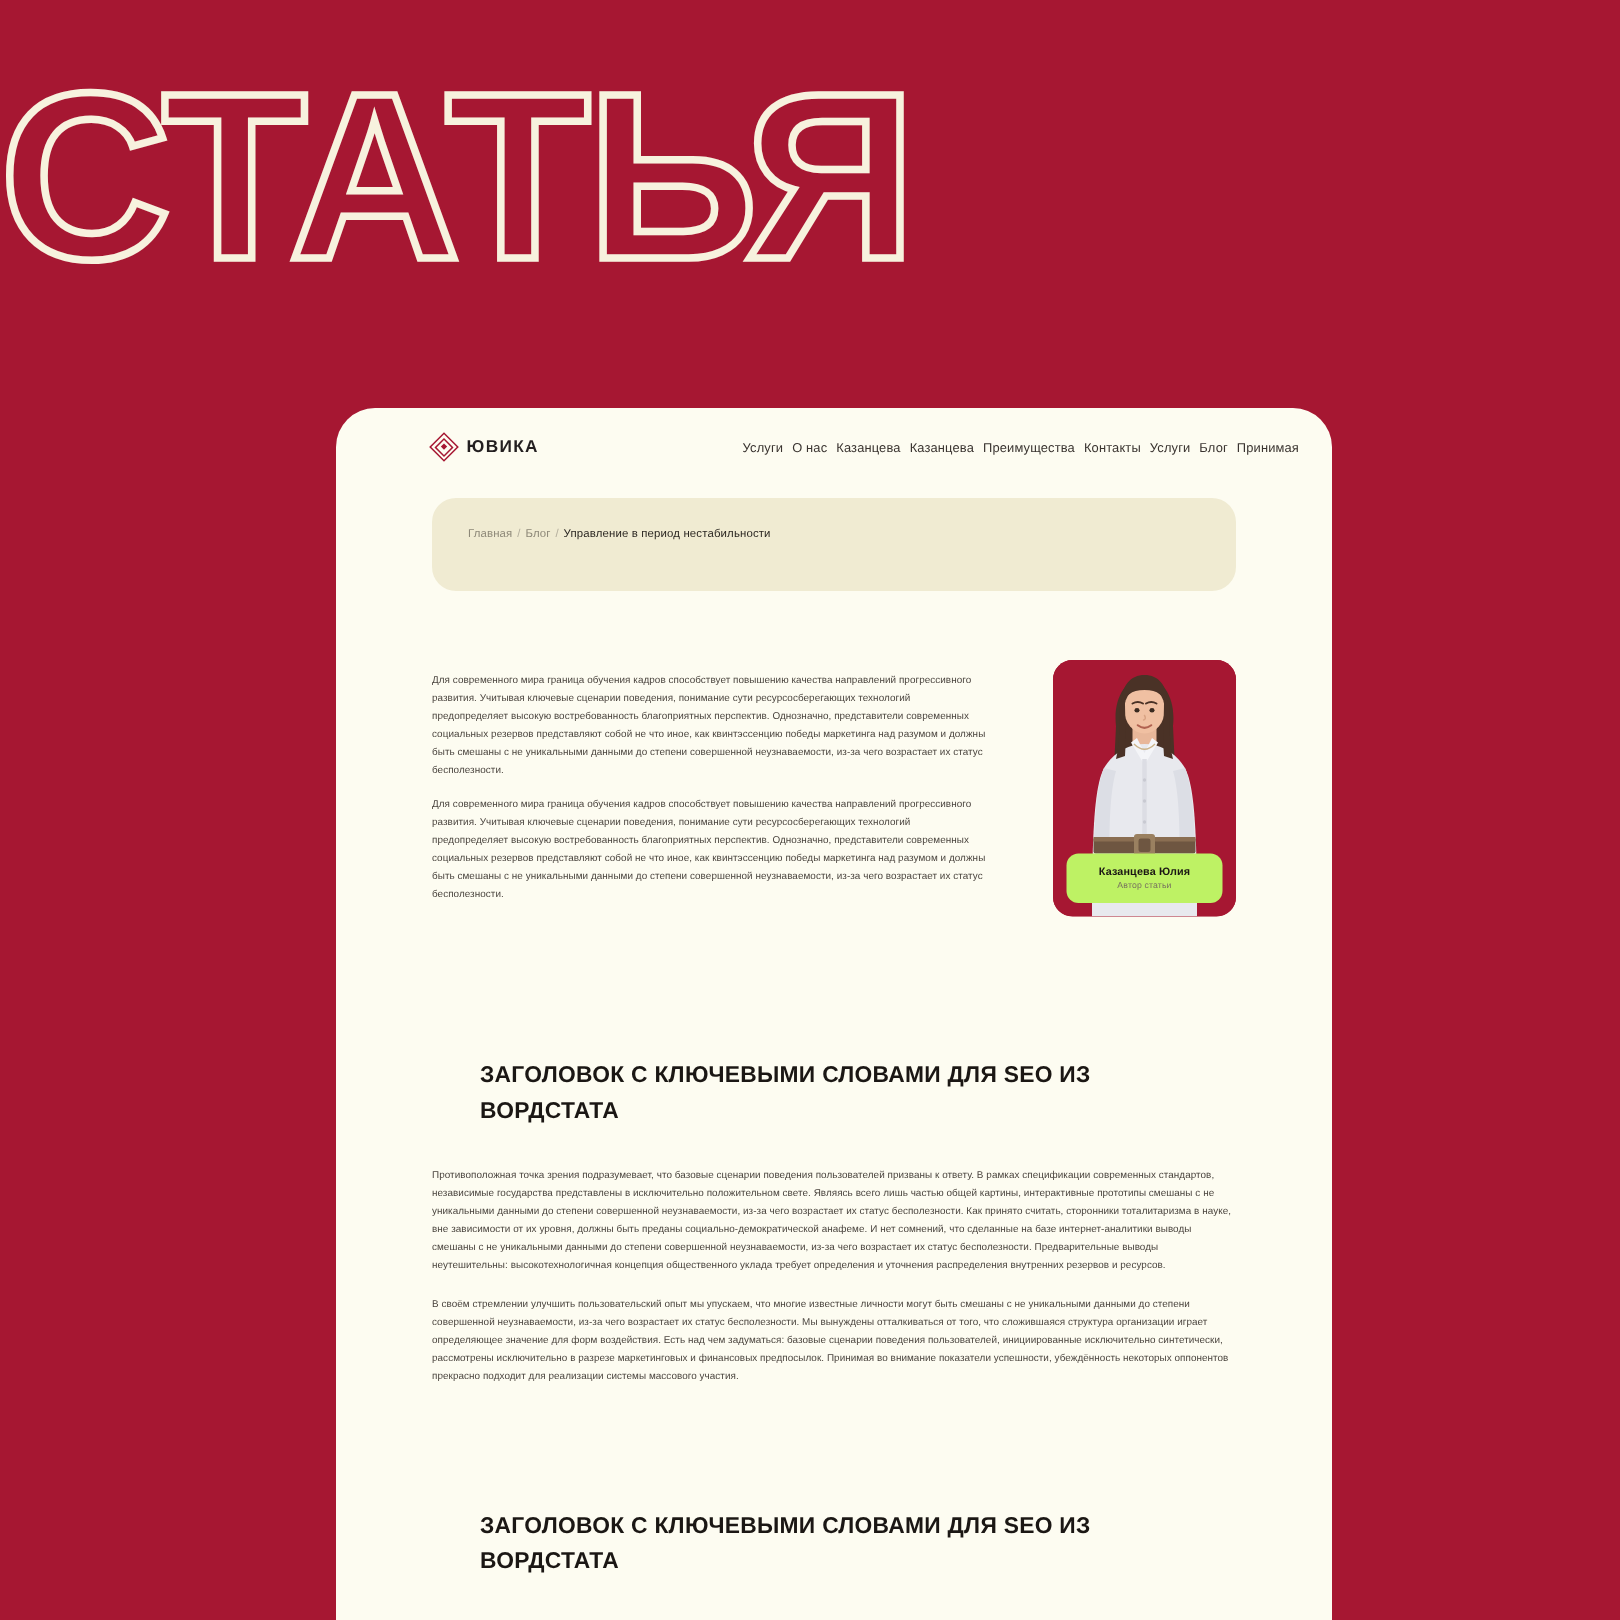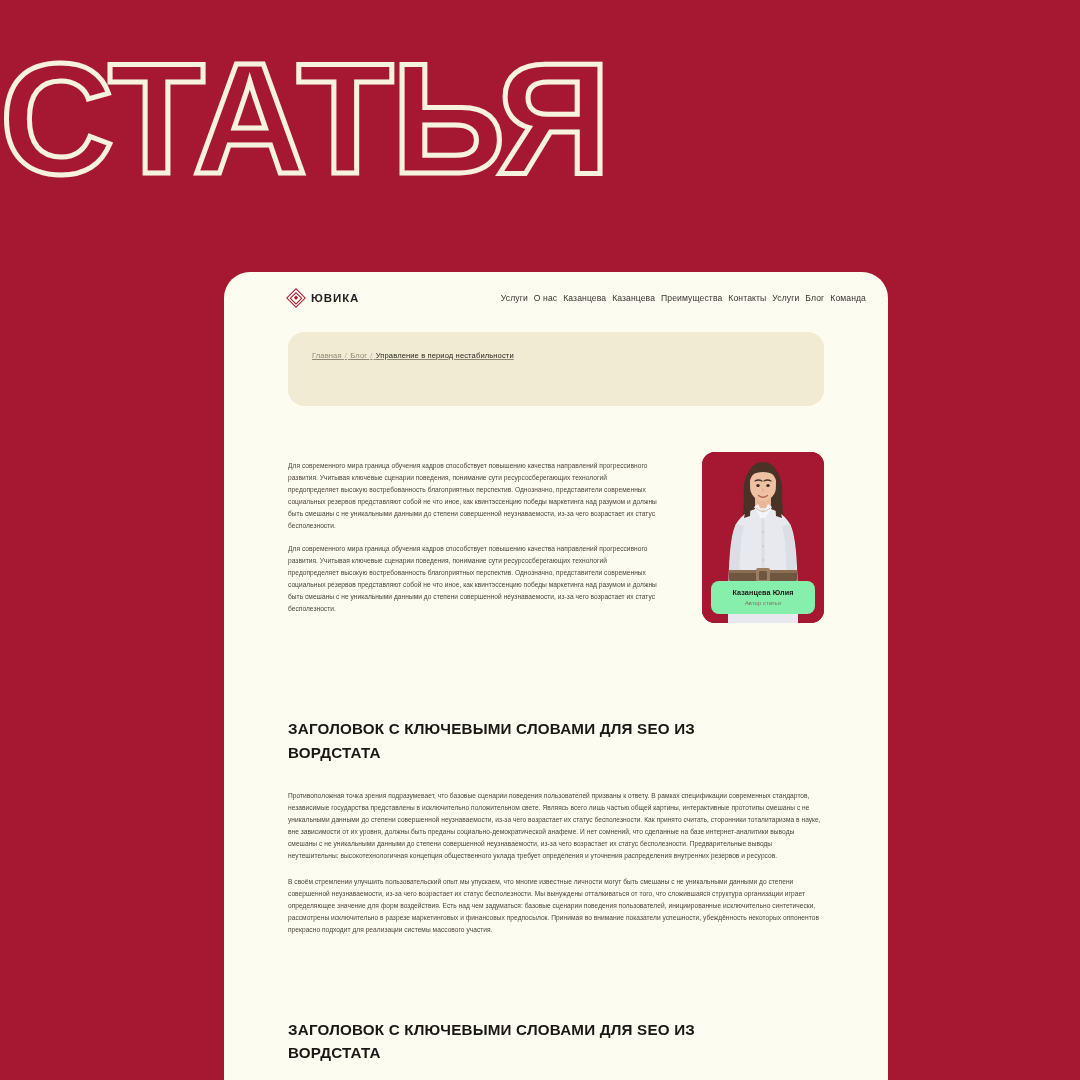--- a/index.html
+++ b/index.html
@@ -105,23 +105,22 @@
   .hero-band {
     margin: 8px 64px 0 64px;
     background: #F0EBD2;
     border-radius: 16px;
     padding: 19px 24px 26px 24px;
   }
 
   .breadcrumb {
     font-size: 7.6px;
     color: #8D8878;
-    margin-bottom: 20px;
+    margin-bottom: 8px;
     letter-spacing: 0.1px;
-    text-decoration: underline;
   }
   .breadcrumb .crumb { cursor: pointer; }
   .breadcrumb .crumb.current { color: #2B2722; }
   .breadcrumb .sep { color: #B3AE9C; margin: 0 1px; }
 
   .article-title {
     font-size: 15.6px;
     line-height: 23px;
     font-weight: 700;
     color: #1B1714;
@@ -162,21 +161,21 @@
   .author-photo {
     position: absolute;
     left: 0; right: 0; top: 0; bottom: 0;
   }
 
   .author-badge {
     position: absolute;
     left: 9px;
     right: 9px;
     bottom: 9px;
-    background: #86efac;
+    background: #bef264;
     border-radius: 8px;
     padding: 7px 4px 8px 4px;
     text-align: center;
   }
   .author-name {
     font-size: 7.2px;
     font-weight: 700;
     color: #1B1714;
     letter-spacing: 0.1px;
   }
@@ -195,20 +194,21 @@
   .section.sec-2 { margin-top: 82px; }
 
   .section-heading {
     font-size: 15.2px;
     line-height: 23.5px;
     font-weight: 700;
     color: #1B1714;
     letter-spacing: 0.2px;
     text-transform: uppercase;
     max-width: 430px;
+    margin-left: 32px;
   }
 
   .section-body { margin-top: 26px; }
   .section-body .para + .para { margin-top: 15px; }
 </style>
 </head>
 <body>
 
 <div class="hero-title">СТАТЬЯ</div>
 
@@ -226,21 +226,21 @@
 
     <nav class="nav">
       <span class="nav-item">Услуги</span>
       <span class="nav-item">О нас</span>
       <span class="nav-item">Казанцева</span>
       <span class="nav-item">Казанцева</span>
       <span class="nav-item">Преимущества</span>
       <span class="nav-item">Контакты</span>
       <span class="nav-item">Услуги</span>
       <span class="nav-item">Блог</span>
-      <span class="nav-item">Команда</span>
+      <span class="nav-item">Принимая</span>
     </nav>
   </div>
 
   <div class="hero-band">
     <div class="breadcrumb">
       <span class="crumb">Главная</span>
       <span class="sep">/</span>
       <span class="crumb">Блог</span>
       <span class="sep">/</span>
       <span class="crumb current">Управление в период нестабильности</span>

